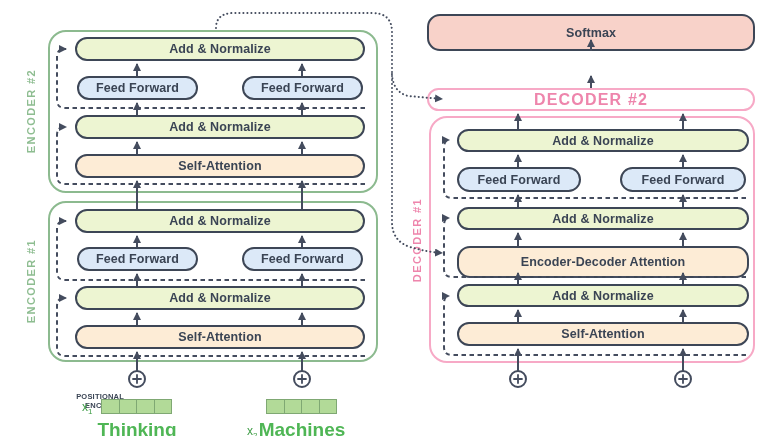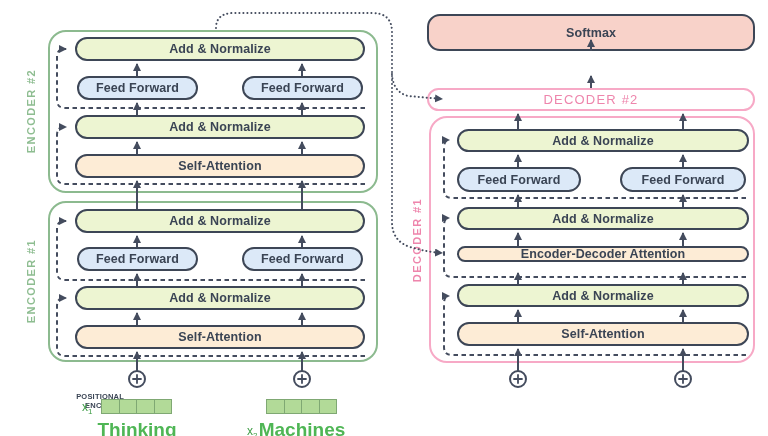--- a/index.html
+++ b/index.html
@@ -24,21 +24,21 @@
          font-size:12.5px;font-weight:700;color:var(--text-dark);
          letter-spacing:0.1px;white-space:nowrap;}
   .g{background:var(--green-fill);}
   .b{background:var(--blue-fill);}
   .p{background:var(--peach-fill);}
   .sm{background:var(--salmon-fill);}
   .lv{background:var(--lavender-fill);}
 
   .pill{position:absolute;border:2px solid var(--decoder-border);border-radius:13px;
         background:#ffffff;display:flex;align-items:center;justify-content:center;
-        font-size:13px;font-weight:400;color:var(--decoder-label);letter-spacing:1.2px;}
+        font-size:16px;font-weight:700;color:var(--decoder-label);letter-spacing:1.2px;}
 
   .vlabel{position:absolute;width:158px;height:16px;text-align:center;
           font-size:11px;font-weight:700;letter-spacing:1.4px;white-space:nowrap;
           transform:rotate(-90deg);}
   .enc-label{color:var(--encoder-label);}
   .dec-label{color:var(--decoder-label);}
 
   .posenc{position:absolute;left:56px;top:392px;width:68px;text-align:right;
           font-size:7.5px;line-height:9px;font-weight:700;letter-spacing:0.2px;
           color:var(--text-dark);}
@@ -87,21 +87,21 @@
   <div class="block g" style="left:75px;top:286px;width:290px;height:24px;">Add &amp; Normalize</div>
   <div class="block p" style="left:75px;top:325px;width:290px;height:24px;">Self-Attention</div>
 
   <div class="block sm" style="left:427px;top:14px;width:328px;height:37px;">Softmax</div>
   <div class="pill" style="left:427px;top:88px;width:328px;height:23px;">DECODER #2</div>
 
   <div class="block g" style="left:457px;top:129px;width:292px;height:23px;">Add &amp; Normalize</div>
   <div class="block b" style="left:457px;top:167px;width:124px;height:25px;">Feed Forward</div>
   <div class="block b" style="left:620px;top:167px;width:126px;height:25px;">Feed Forward</div>
   <div class="block g" style="left:457px;top:207px;width:292px;height:23px;">Add &amp; Normalize</div>
-  <div class="block p" style="left:457px;top:246px;width:292px;height:16px;">Encoder-Decoder Attention</div>
+  <div class="block p" style="left:457px;top:246px;width:292px;height:32px;">Encoder-Decoder Attention</div>
   <div class="block g" style="left:457px;top:284px;width:292px;height:23px;">Add &amp; Normalize</div>
   <div class="block p" style="left:457px;top:322px;width:292px;height:24px;">Self-Attention</div>
 
   <div class="posenc">
     <span>POSITIONAL</span>
     <span>ENCODER</span>
   </div>
 
   <div class="xlabel" style="left:82px;top:400px;"><span>x</span><sub>1</sub></div>
   <div class="embed-bar" style="left:101px;top:399px;">

